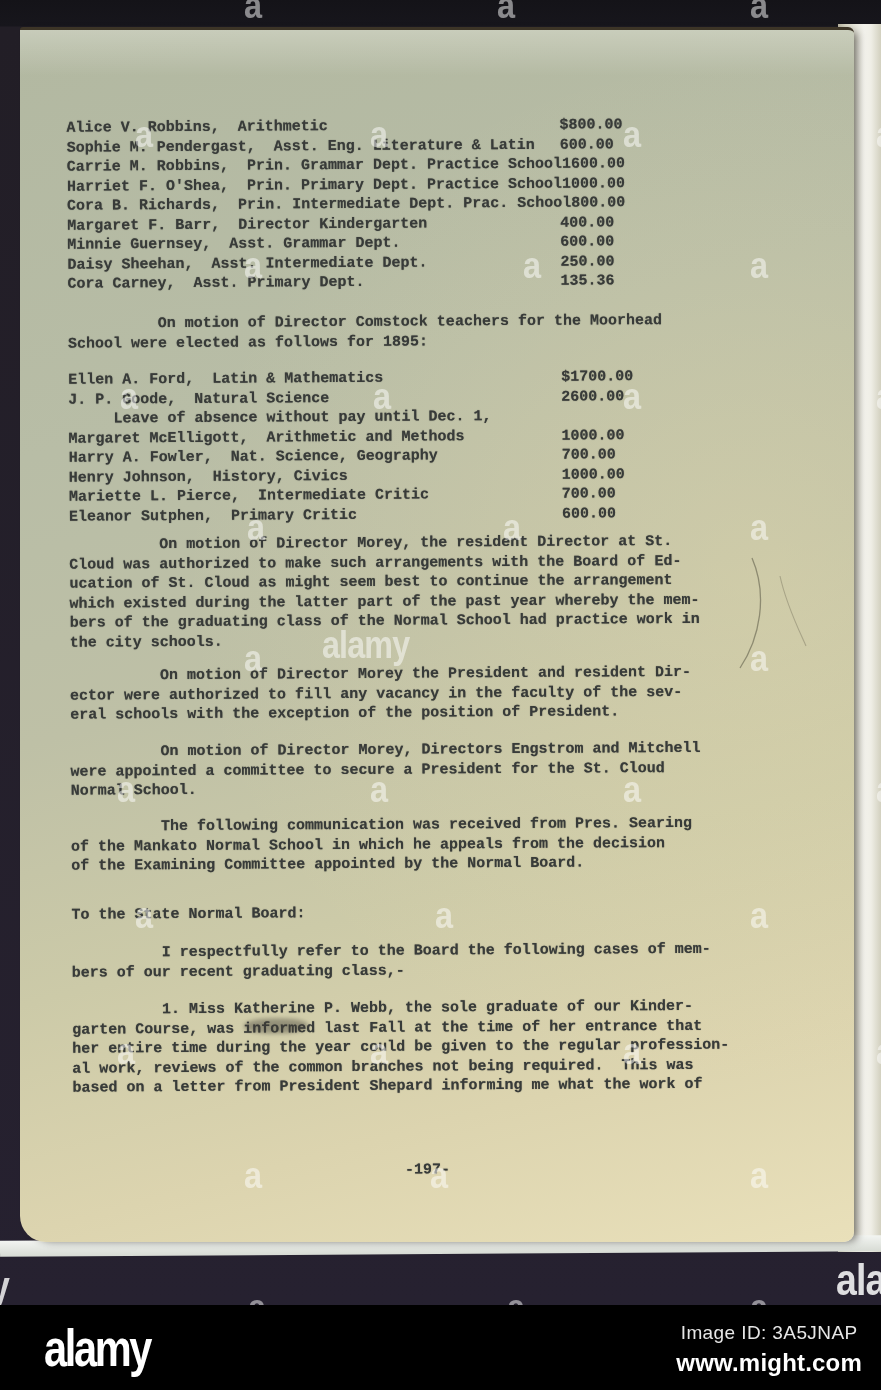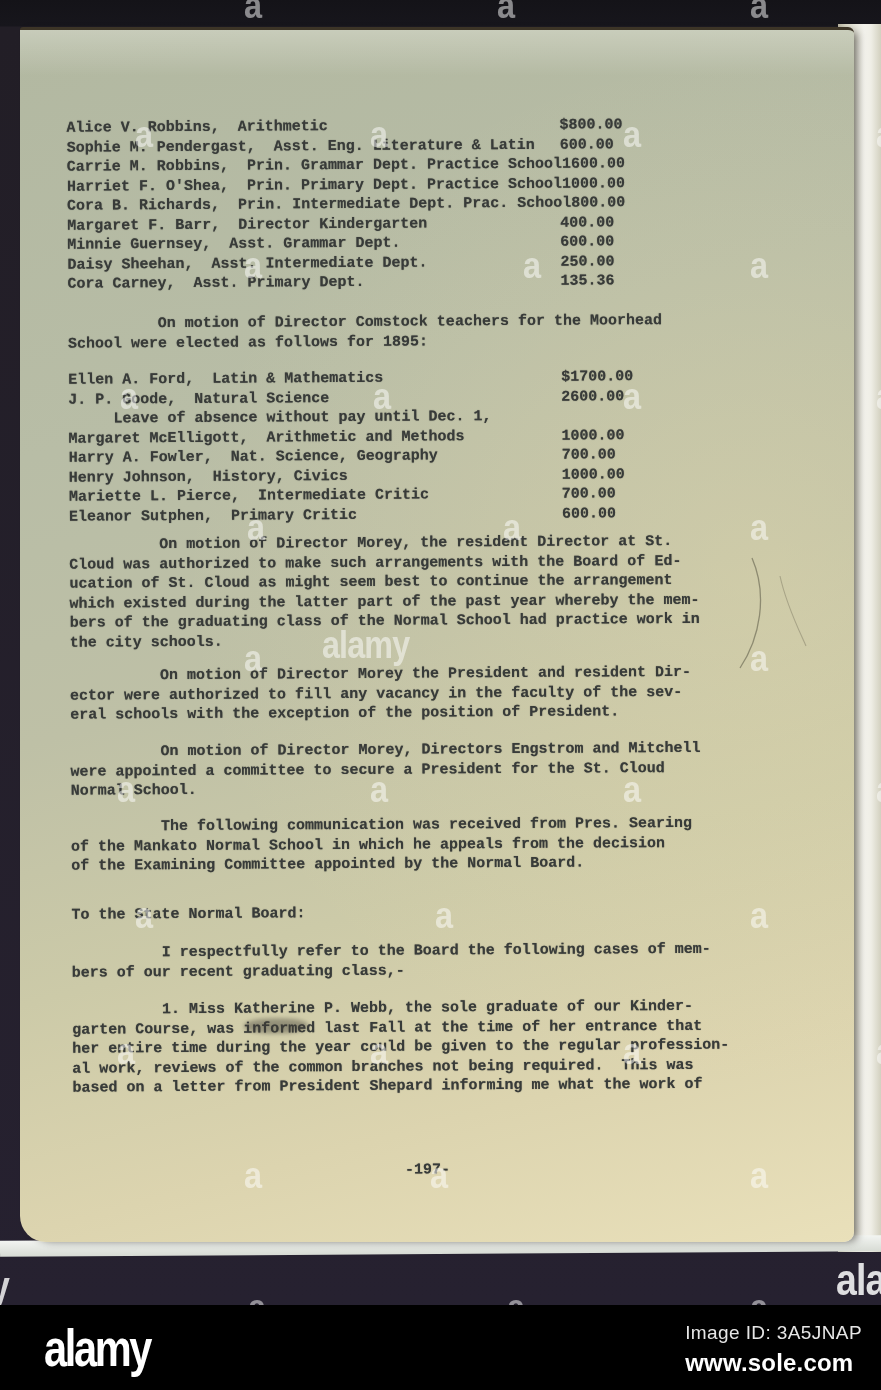--- a/index.html
+++ b/index.html
@@ -68,21 +68,21 @@
   }
   
   #footer{
     position:absolute;left:0;top:1305px;width:881px;height:85px;background:#000;
     font-family:"Liberation Sans",sans-serif;
   }
   #footer-logo{
     position:absolute;left:44px;top:13px;font-size:52px;font-weight:700;
     color:#fff;letter-spacing:-3px;transform:scaleX(.8);transform-origin:0 0;
   }
-  #footer-right{position:absolute;right:19px;top:17px;text-align:left;}
+  #footer-right{position:absolute;right:19px;top:17px;text-align:center;}
   #footer-image-id{font-size:19px;color:#e6e6e6;letter-spacing:.4px;}
   #footer-url{font-size:24px;font-weight:700;color:#fff;margin-top:5px;letter-spacing:.2px;}
 </style>
 </head>
 <body>
 
 <div id="stage">
 
   <div id="photo">
 
@@ -261,17 +261,17 @@
         <span class="wm-word" style="left: 322px; top: 626px; font-size: 38px; opacity: 0.5;">alamy</span>
         <span class="wm-word" style="left: -88px; top: 1266px; font-size: 42px; opacity: 0.8;">alamy</span>
         <span class="wm-word" style="left: 836px; top: 1258px; font-size: 44px; opacity: 0.85;">alamy</span>
       </div>
   </div>
 
   <div id="footer">
     <div id="footer-logo">alamy</div>
     <div id="footer-right">
       <div id="footer-image-id">Image ID: 3A5JNAP</div>
-      <div id="footer-url">www.sole.com</div>
+      <div id="footer-url">www.might.com</div>
     </div>
   </div>
 
 </div>
 
 </body></html>

